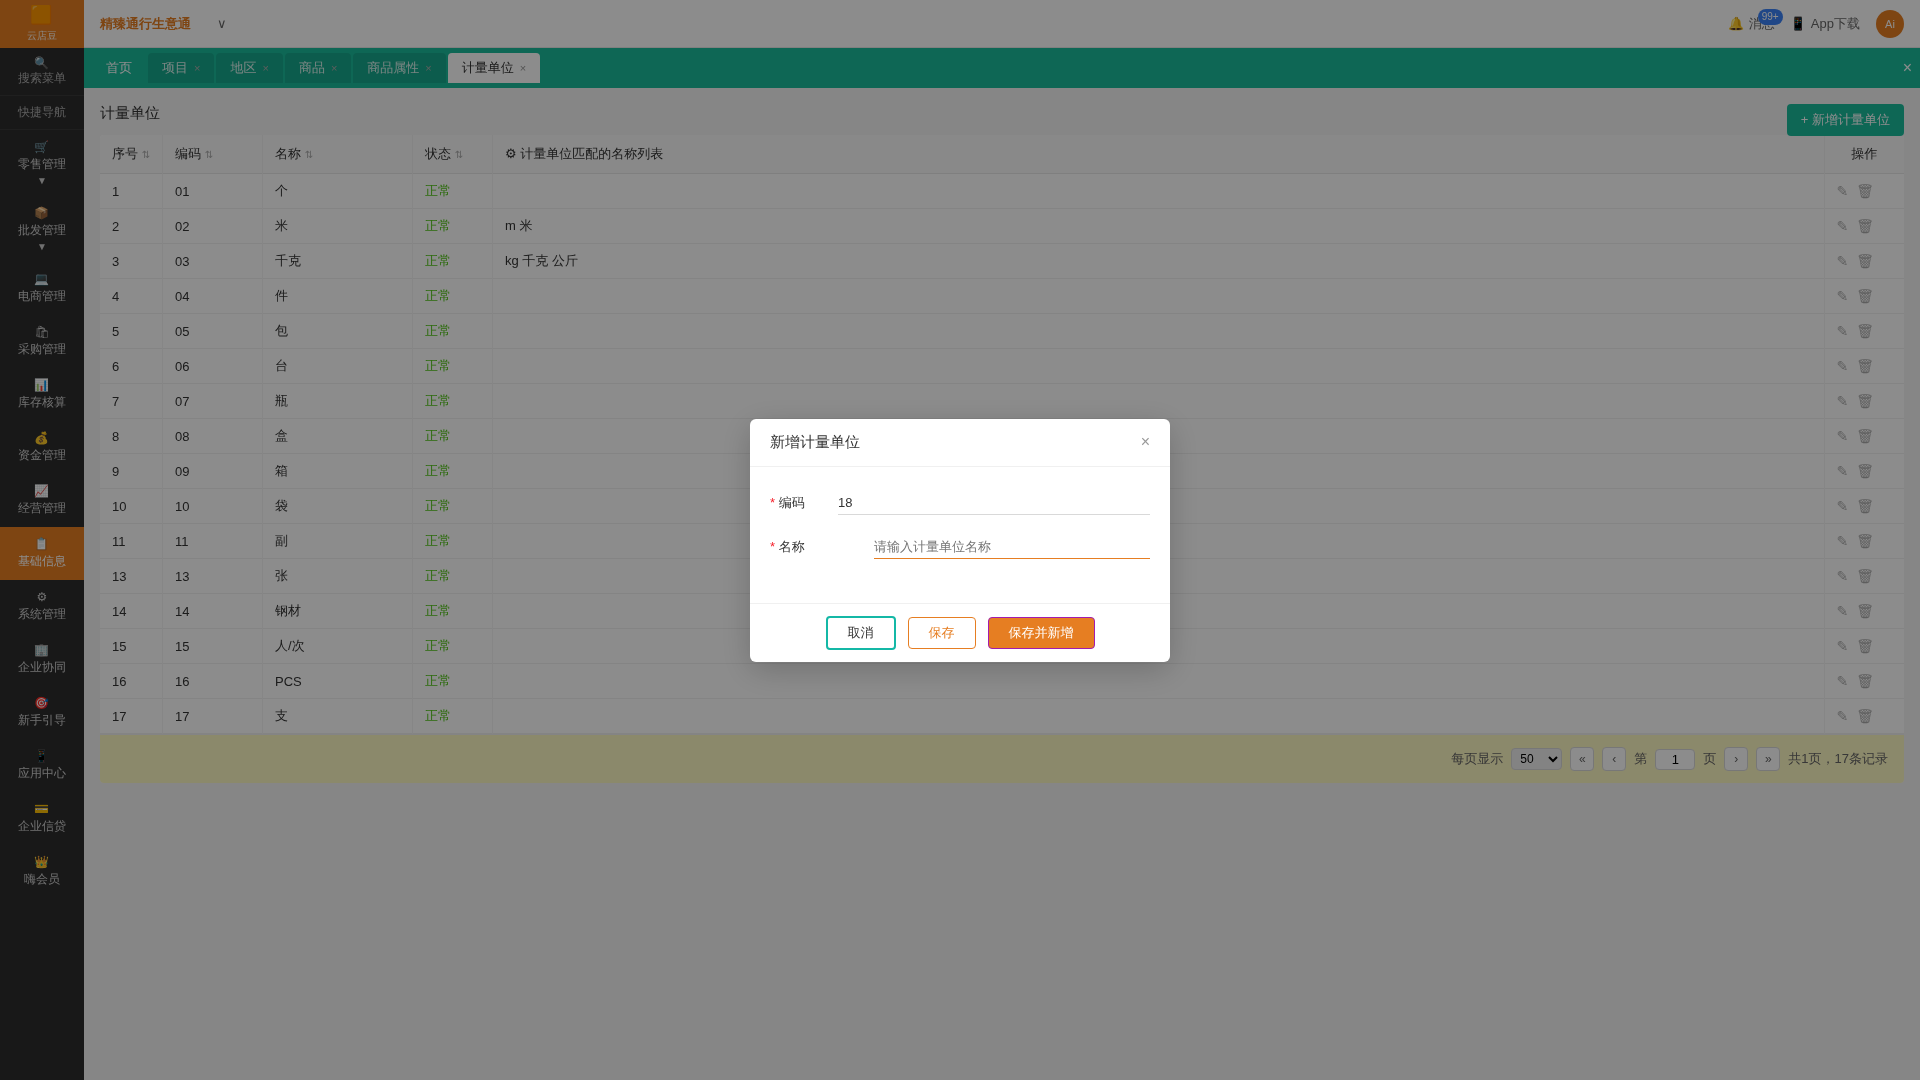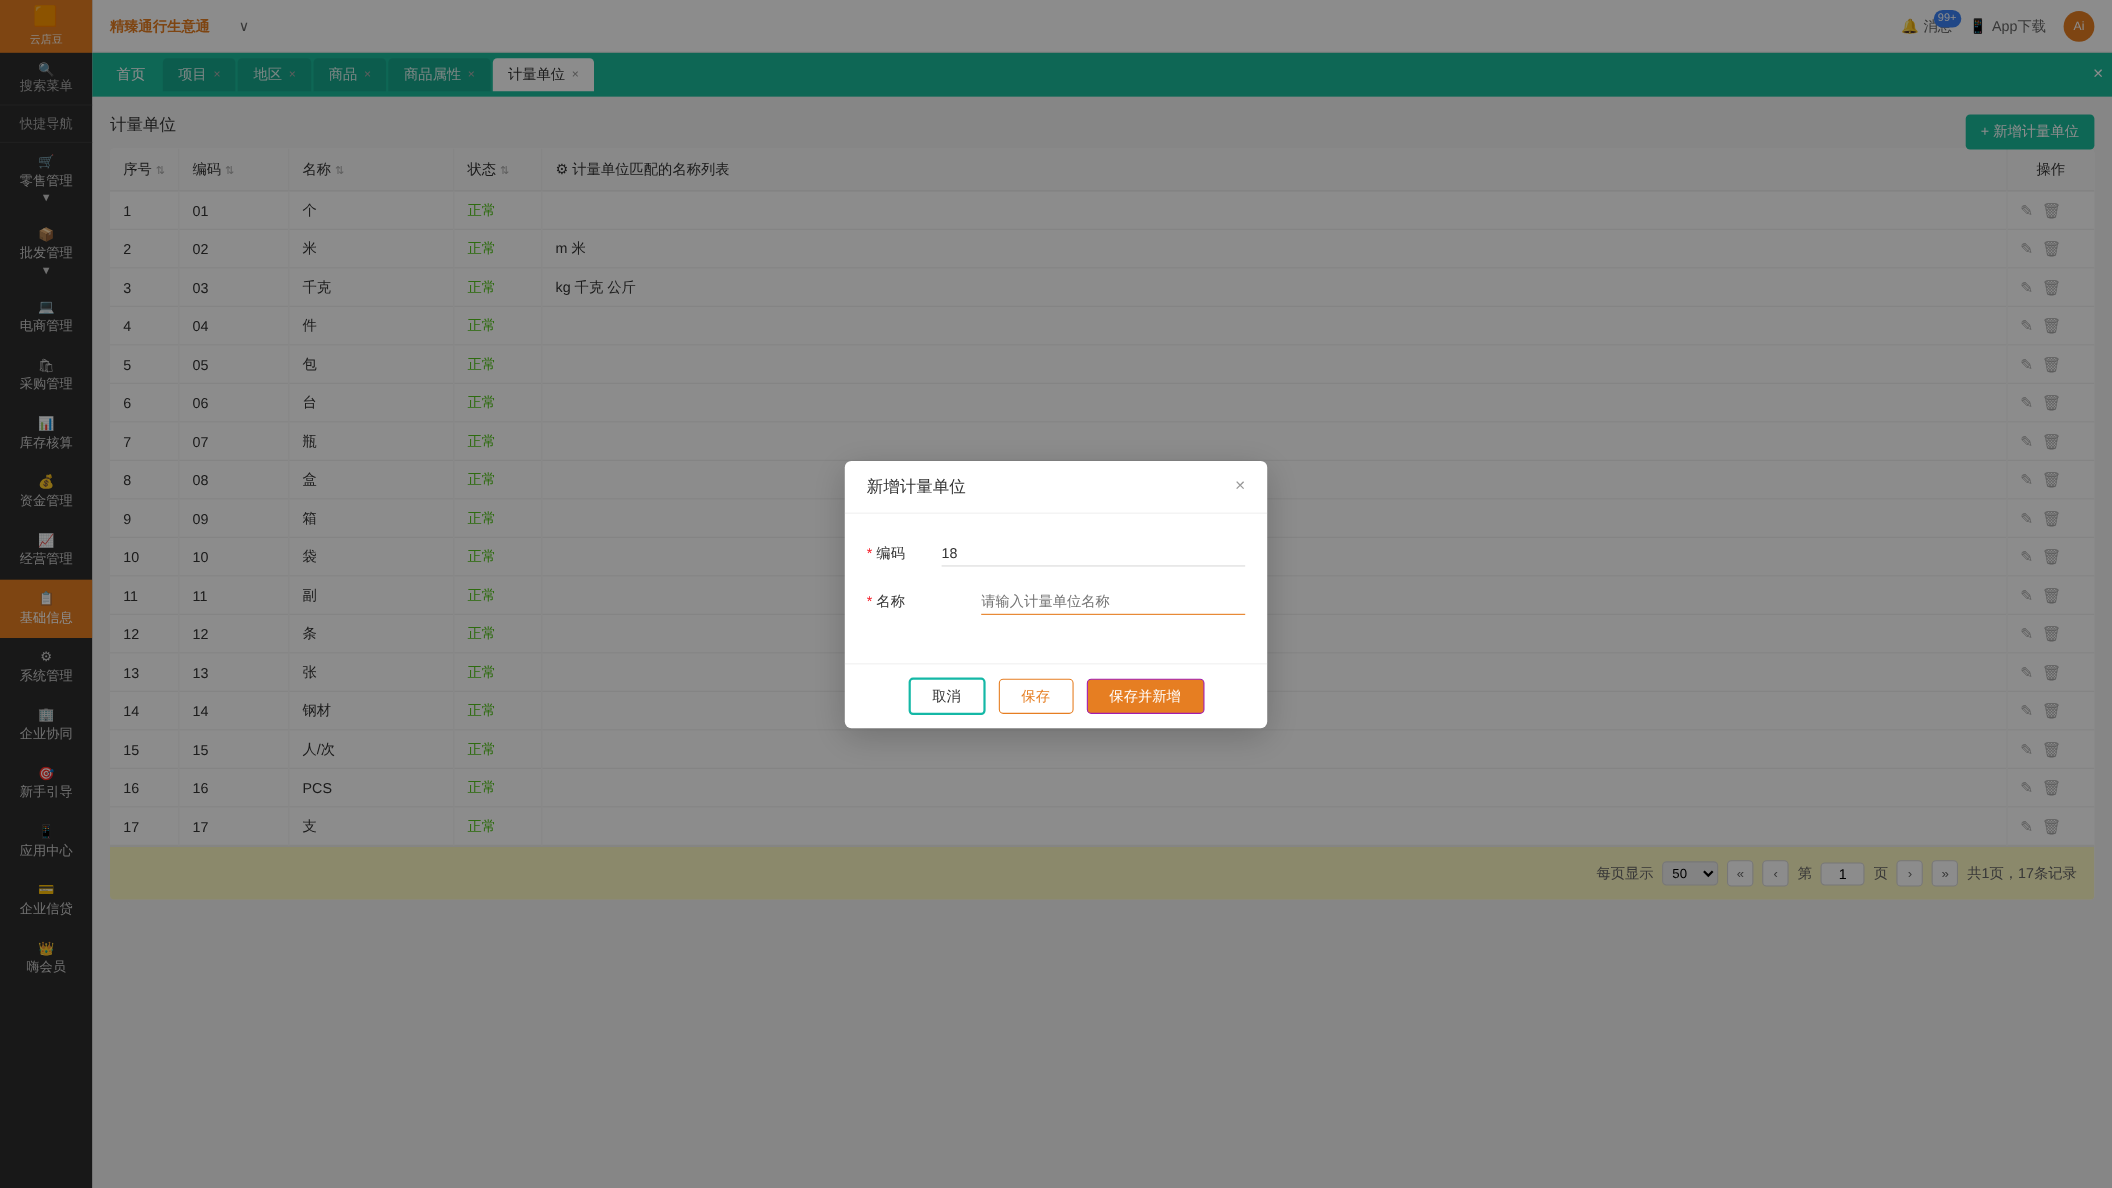--- a/index.html
+++ b/index.html
@@ -56,21 +56,21 @@
     .action-icon { color: #aaa; cursor: pointer; font-size: 14px; }
 
     
     .pagination { display: flex; align-items: center; justify-content: flex-end; padding: 12px 16px; gap: 8px; font-size: 13px; color: #666; background: #fef9c3; border-top: 1px solid #f0f0f0; }
     .page-size-select { border: 1px solid #d9d9d9; border-radius: 4px; padding: 2px 4px; font-size: 12px; }
     .page-btn { width: 24px; height: 24px; border: 1px solid #d9d9d9; border-radius: 4px; cursor: pointer; background: white; display: flex; align-items: center; justify-content: center; font-size: 12px; color: #666; }
     .page-input { width: 40px; border: 1px solid #d9d9d9; border-radius: 4px; padding: 2px 4px; text-align: center; font-size: 13px; }
 
     
     .modal-overlay { position: fixed; top: 0; left: 0; width: 100%; height: 100%; background: rgba(0,0,0,0.45); z-index: 1000; display: flex; align-items: center; justify-content: center; }
-    .modal { background: white; border-radius: 6px; width: 384px; box-shadow: 0 8px 32px rgba(0,0,0,0.2); overflow: hidden; }
+    .modal { background: white; border-radius: 6px; width: 420px; box-shadow: 0 8px 32px rgba(0,0,0,0.2); overflow: hidden; }
     .modal-header { padding: 14px 20px; border-bottom: 1px solid #f0f0f0; display: flex; align-items: center; justify-content: space-between; }
     .modal-title { font-size: 15px; color: #333; font-weight: 500; }
     .modal-close { cursor: pointer; color: #999; font-size: 16px; }
     .modal-body { padding: 24px 20px; }
     .form-row { display: flex; align-items: center; margin-bottom: 20px; }
     .form-label { width: 60px; text-align: left; color: #333; font-size: 13px; margin-right: 8px; flex-shrink: 0; }
     .form-input { flex: 1; border: none; border-bottom: 1px solid #d9d9d9; padding: 4px 0; font-size: 13px; outline: none; color: #333; }
     .form-placeholder { flex: 1; border: none; border-bottom: 1px solid #e67e22; padding: 4px 0; font-size: 13px; outline: none; color: #ccc; margin-left: 36px; }
     .modal-footer { padding: 12px 20px; display: flex; align-items: center; justify-content: center; gap: 12px; border-top: 1px solid #f0f0f0; }
     .btn-cancel { padding: 6px 20px; border: 2px solid #14b8a6; border-radius: 4px; background: white; color: #333; cursor: pointer; font-size: 13px; }
@@ -381,33 +381,20 @@
       <td class="col-status"><span class="status-normal">正常</span></td>
       <td class="col-match"></td>
       <td class="col-action">
         <div class="action-icons">
           <span class="action-icon" title="编辑">✎</span>
           <span class="action-icon" title="删除">🗑</span>
         </div>
       </td>
     </tr>
             <tr>
-      <td class="col-seq">12</td>
-      <td class="col-code">12</td>
-      <td class="col-name">条</td>
-      <td class="col-status"><span class="status-normal">正常</span></td>
-      <td class="col-match"></td>
-      <td class="col-action">
-        <div class="action-icons">
-          <span class="action-icon" title="编辑">✎</span>
-          <span class="action-icon" title="删除">🗑</span>
-        </div>
-      </td>
-    </tr>
-            <tr>
       <td class="col-seq">13</td>
       <td class="col-code">13</td>
       <td class="col-name">张</td>
       <td class="col-status"><span class="status-normal">正常</span></td>
       <td class="col-match"></td>
       <td class="col-action">
         <div class="action-icons">
           <span class="action-icon" title="编辑">✎</span>
           <span class="action-icon" title="删除">🗑</span>
         </div>

